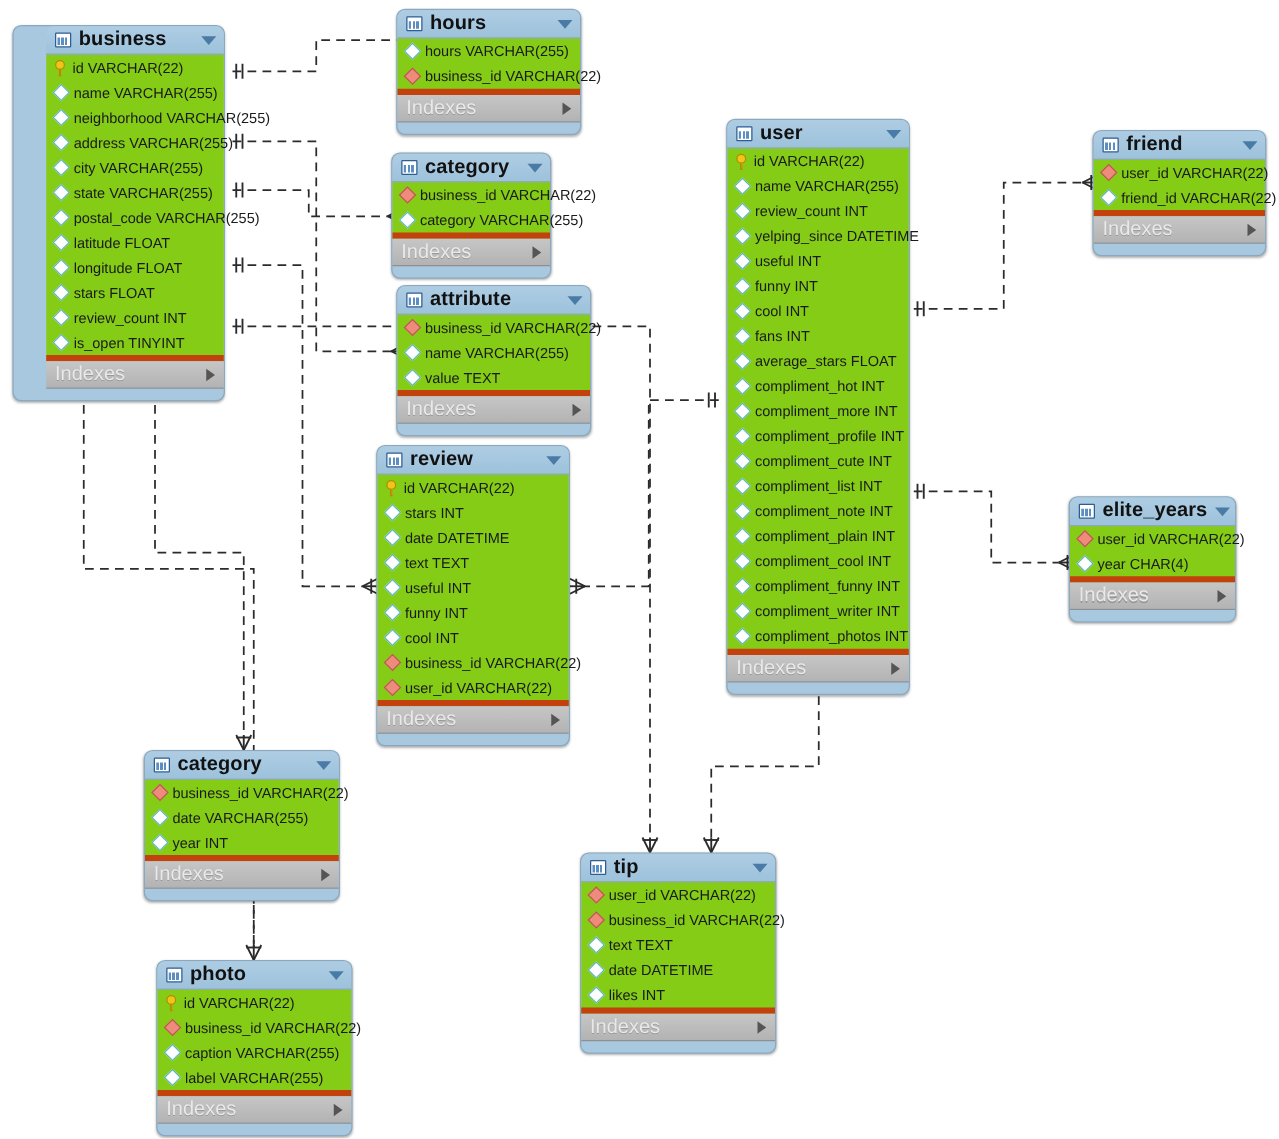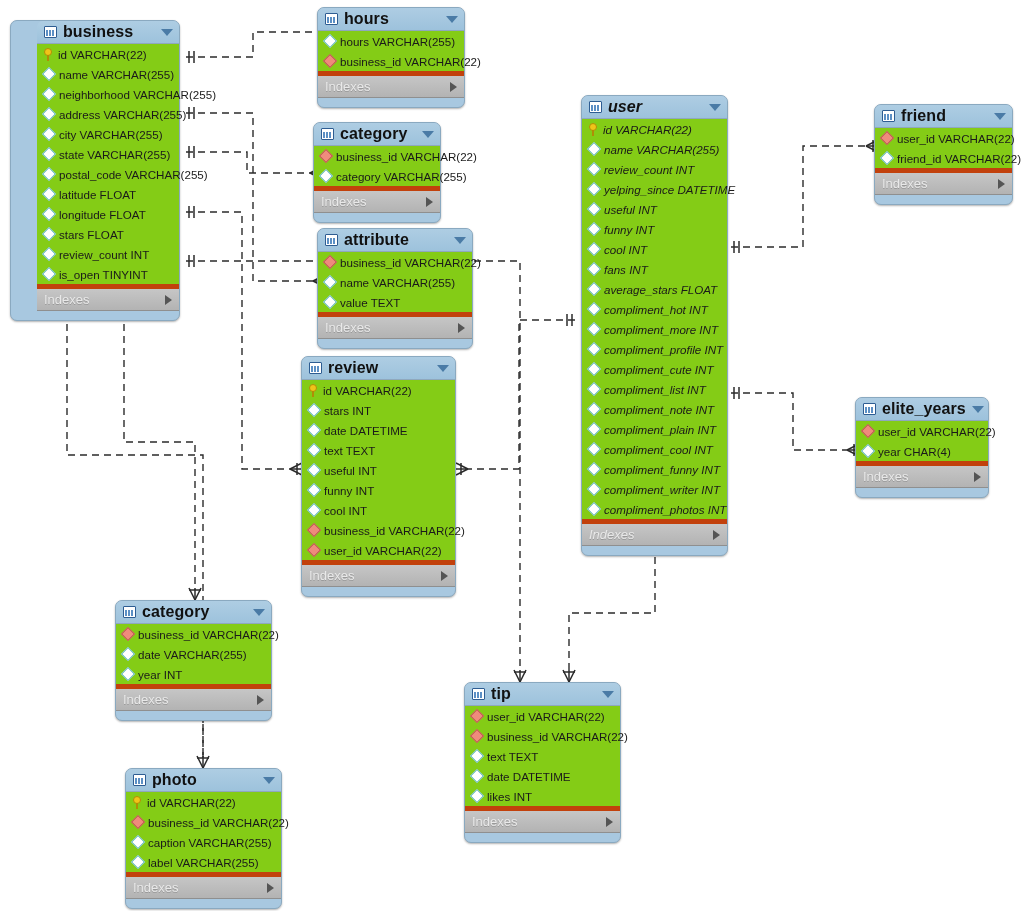--- a/index.html
+++ b/index.html
@@ -117,21 +117,21 @@
   .idx{
     height:21px;
     display:flex;
     align-items:center;
     padding:0 7px 0 7px;
     background:linear-gradient(to bottom,#c6c6c6 0%,#b3b3b3 100%);
     border-bottom:1px solid #8f8f8f;
   }
   .idx-label{
     flex:1 1 auto;
-    font-size:13px;
+    font-size:16px;
     color:#e9e9e9;
     text-shadow:0 1px 0 rgba(0,0,0,.18);
   }
   .idx-arrow{
     width:0;height:0;
     border-top:5px solid transparent;
     border-bottom:5px solid transparent;
     border-left:7px solid #555555;
     flex:0 0 auto;
   }
@@ -474,21 +474,21 @@
           <div class="col">
             <span class="fi dia fk"></span>
             <span>user_id VARCHAR(22)</span>
           </div>
         </div>
         <div class="idx">
           <span class="idx-label">Indexes</span>
           <span class="idx-arrow"></span>
         </div>
       </div>
-      <div class="tbl" style="left: 581px; top: 95px; width: 147px; font-style: italic;">
+      <div class="tbl" style="left: 581px; top: 95px; width: 147px;">
         <div class="tbl-hd">
           <span class="tbl-ico"></span>
           <span class="tbl-name">user</span>
           <span class="caret"></span>
         </div>
         <div class="cols">
           <div class="col">
             <span class="fi key"></span>
             <span>id VARCHAR(22)</span>
           </div>

